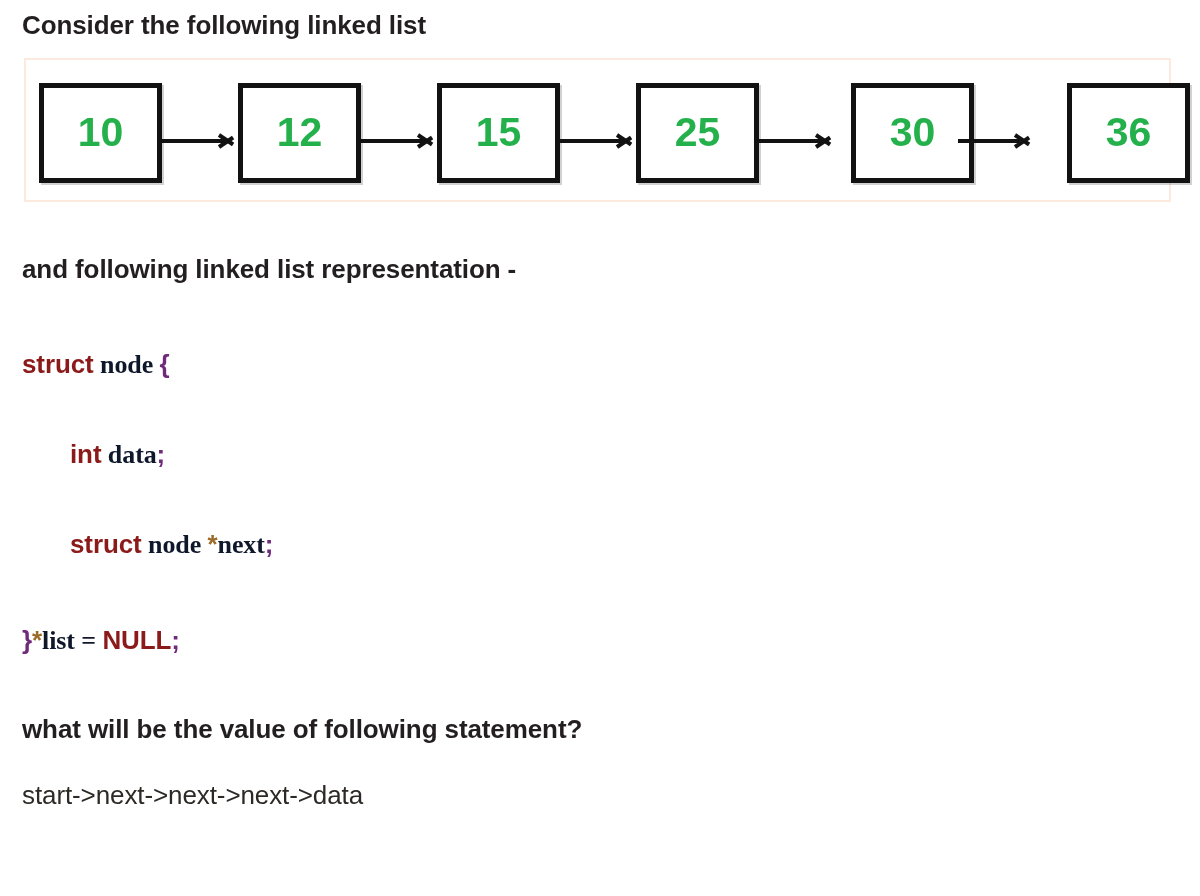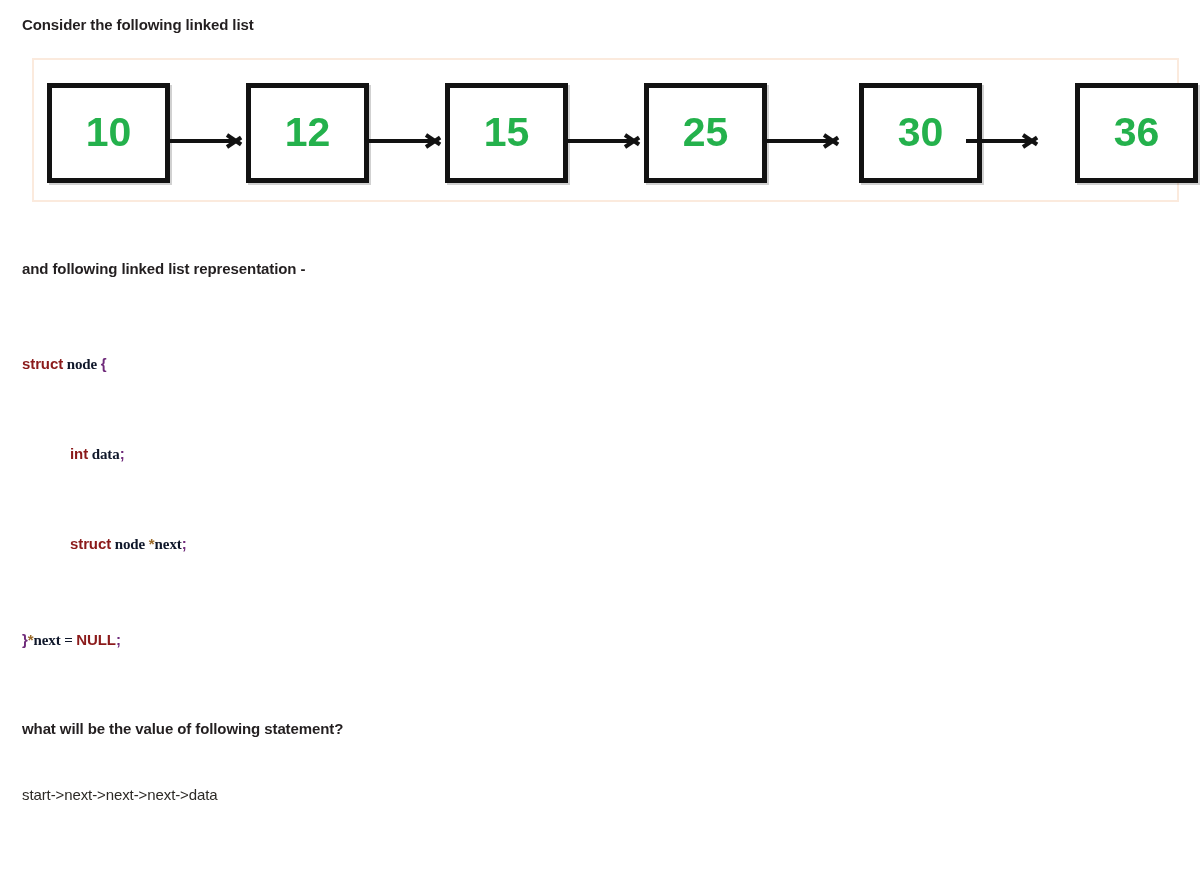--- a/index.html
+++ b/index.html
@@ -20,39 +20,39 @@
     position: absolute;
     left: 0; top: 0;
     width: 1200px;
     height: 896px;
   }
 
   
   .line {
     position: absolute;
     left: 22px;
-    font-size: 15px;
+    font-size: 26px;
     font-weight: 600;
     letter-spacing: -0.1px;
     color: #231f20;
     white-space: pre;
     line-height: 26px;
   }
   .line.indent { left: 70px; }
   .line.plain  { font-weight: 400; color: #2d2a26; }
 
   .kw   { color: #8b1a1a; font-weight: 700; }
   .punc { color: #6f2a7a; font-weight: 700; }
   .ident{ color: #0f172a; font-weight: 600; font-family: Liberation Serif, serif; }
   .star { color: #9c6b2a; font-weight: 700; }
 
   
   .ll-frame {
     position: absolute;
-    left: 32px;
+    left: 24px;
     top: 58px;
     width: 1147px;
     height: 144px;
     border: 2px solid #fbeadd;
     background: #ffffff;
     box-sizing: border-box;
   }
 
   .ll-track {
     position: absolute;
@@ -181,19 +181,19 @@
   </div>
 
   <div class="line" style="top:256px;">and following linked list representation -</div>
 
   <div class="line" style="top:351px;"><span class="kw">struct</span><span class="ident"> node </span><span class="punc">{</span></div>
 
   <div class="line indent" style="top:441px;"><span class="kw">int</span><span class="ident"> data</span><span class="punc">;</span></div>
 
   <div class="line indent" style="top:531px;"><span class="kw">struct</span><span class="ident"> node </span><span class="star">*</span><span class="ident">next</span><span class="punc">;</span></div>
 
-  <div class="line" style="top:627px;"><span class="punc">}</span><span class="star">*</span><span class="ident">next = </span><span class="kw">NULL</span><span class="punc">;</span></div>
+  <div class="line" style="top:627px;"><span class="punc">}</span><span class="star">*</span><span class="ident">list = </span><span class="kw">NULL</span><span class="punc">;</span></div>
 
   <div class="line" style="top:716px;">what will be the value of following statement?</div>
 
   <div class="line plain" style="top:782px;">start-&gt;next-&gt;next-&gt;next-&gt;data</div>
 
 </div>
 
 </body></html>

